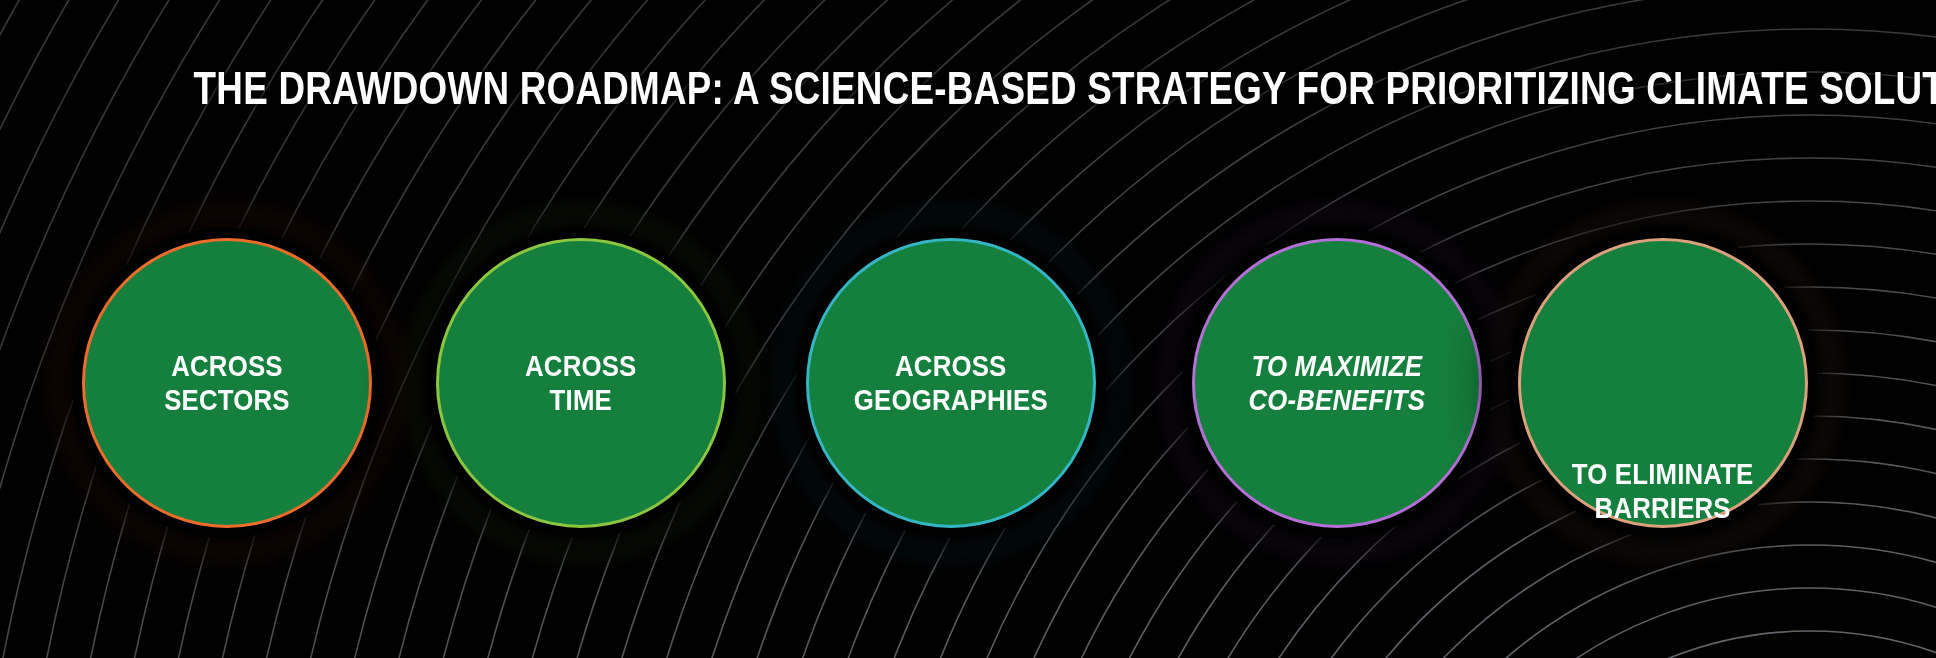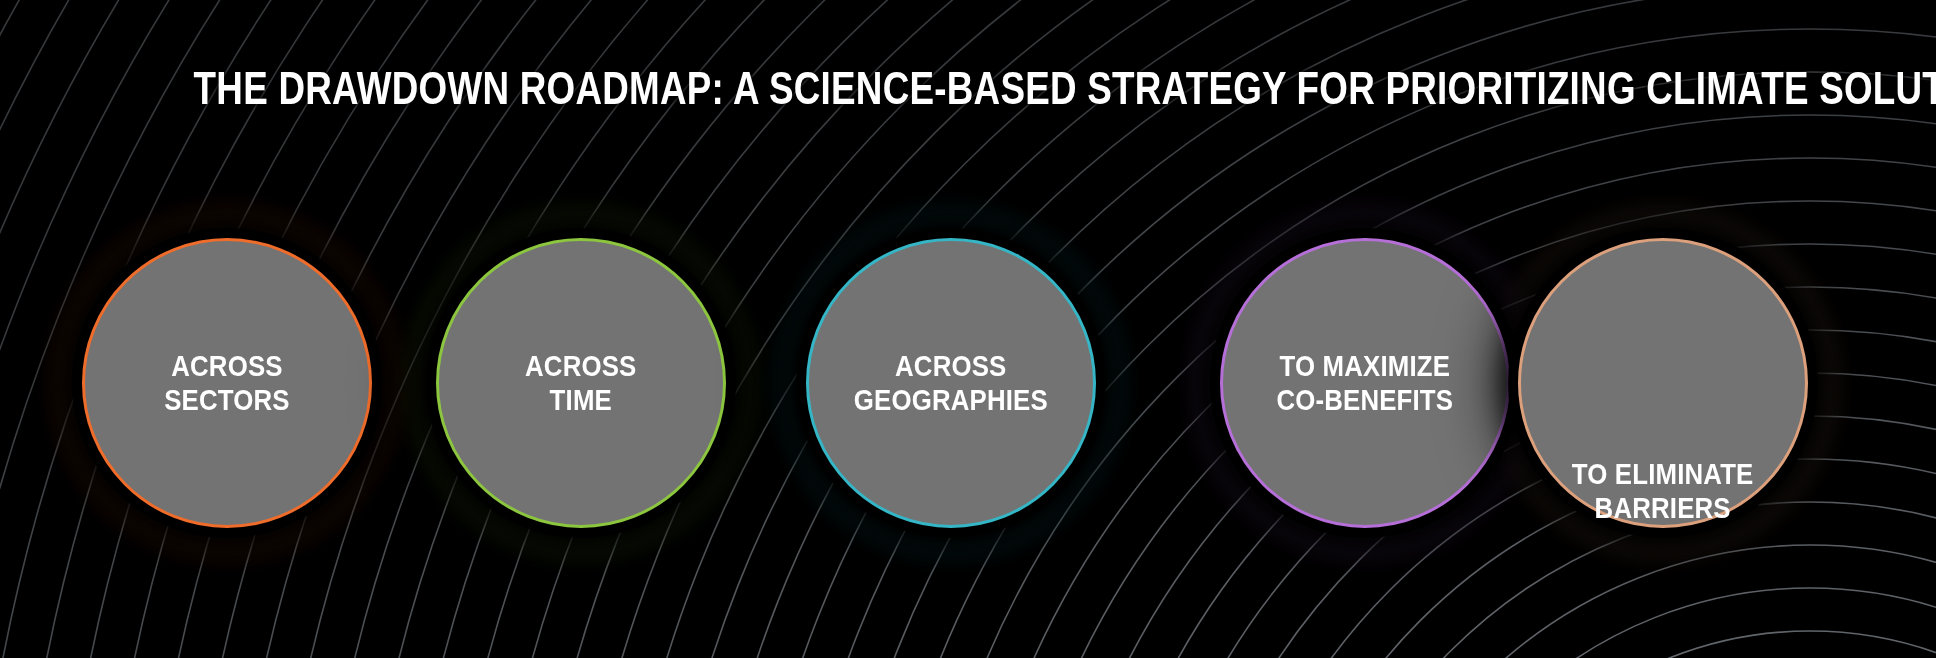--- a/index.html
+++ b/index.html
@@ -65,21 +65,21 @@
     height: 290px;
     top: 238px;
     border-radius: 50%;
     pointer-events: auto;
     display: flex;
     align-items: center;
     justify-content: center;
     box-sizing: border-box;
     border: 3px solid #888;
     
-    background: #737373;
+    background: #15803d;
     box-shadow:
       0 0 0 10px rgba(0,0,0,0.92),
       0 0 26px 16px rgba(0,0,0,0.85),
       0 0 55px 26px rgba(0,0,0,0.55);
   }
 
   .node::after {
     
     content: "";
     position: absolute;
@@ -104,21 +104,21 @@
     letter-spacing: 0.2px;
     transform: scaleX(0.86);
     white-space: pre-line;
     padding: 0 6px;
   }
 
   
   #node-0 { left: 82px;   }
   #node-1 { left: 436px;  }
   #node-2 { left: 806px;  }
-  #node-3 { left: 1220px; }
+  #node-3 { left: 1192px; font-style: italic; }
   #node-4 { left: 1518px; align-items: flex-end; }
 </style>
 </head>
 <body>
 
 <div id="stage">
 
   <svg id="bg-arcs" viewBox="0 0 1936 658" preserveAspectRatio="none" aria-hidden="true">
     <defs>
       <radialGradient id="arcFade" cx="0.93" cy="1.28" r="1.25" gradientUnits="objectBoundingBox">

